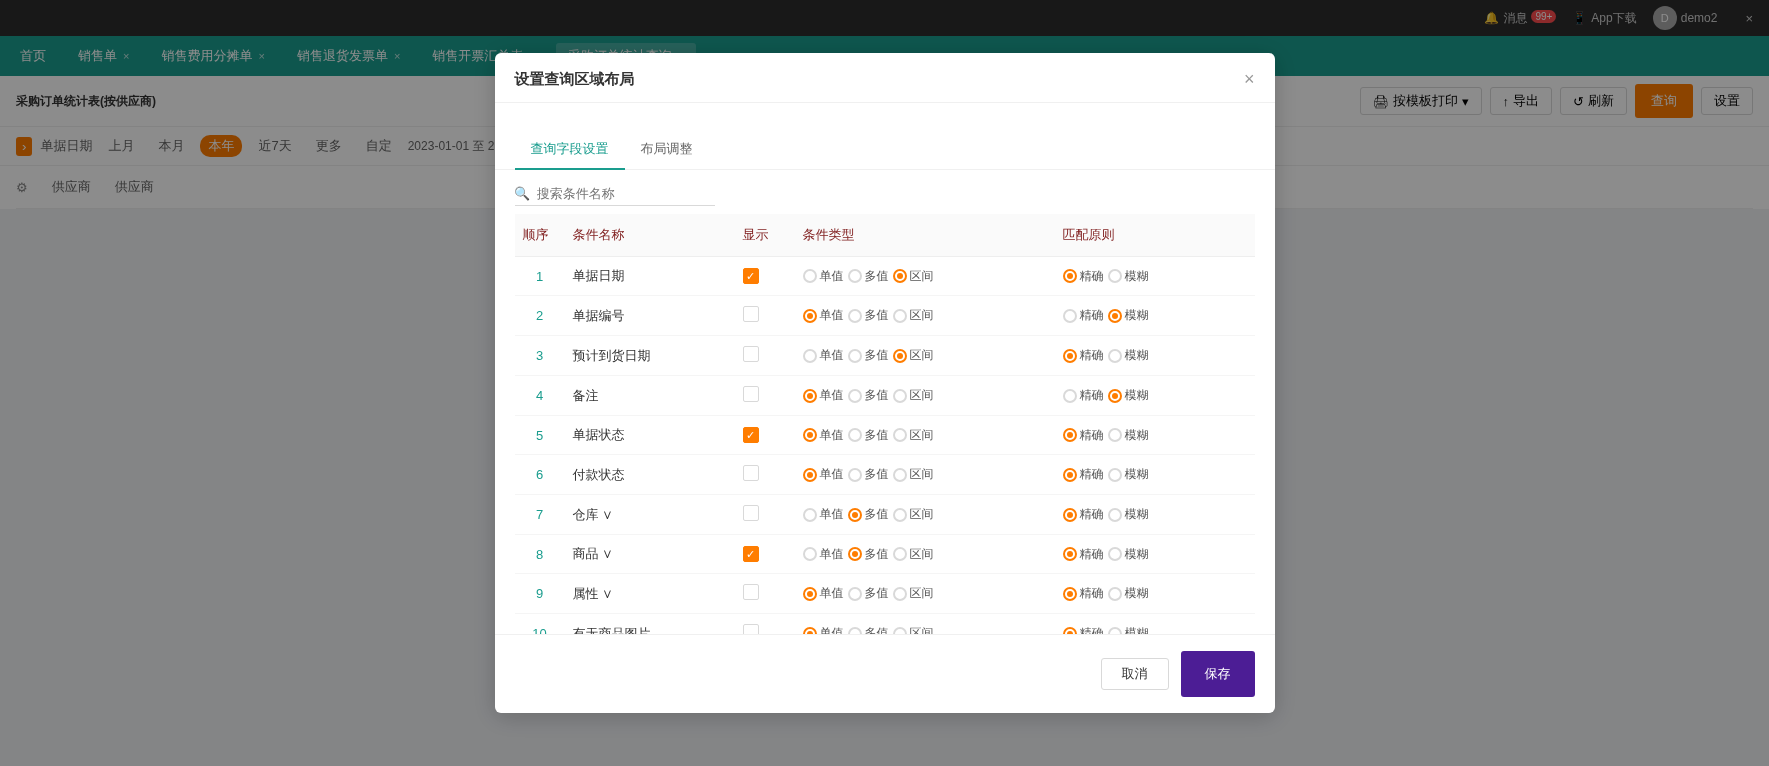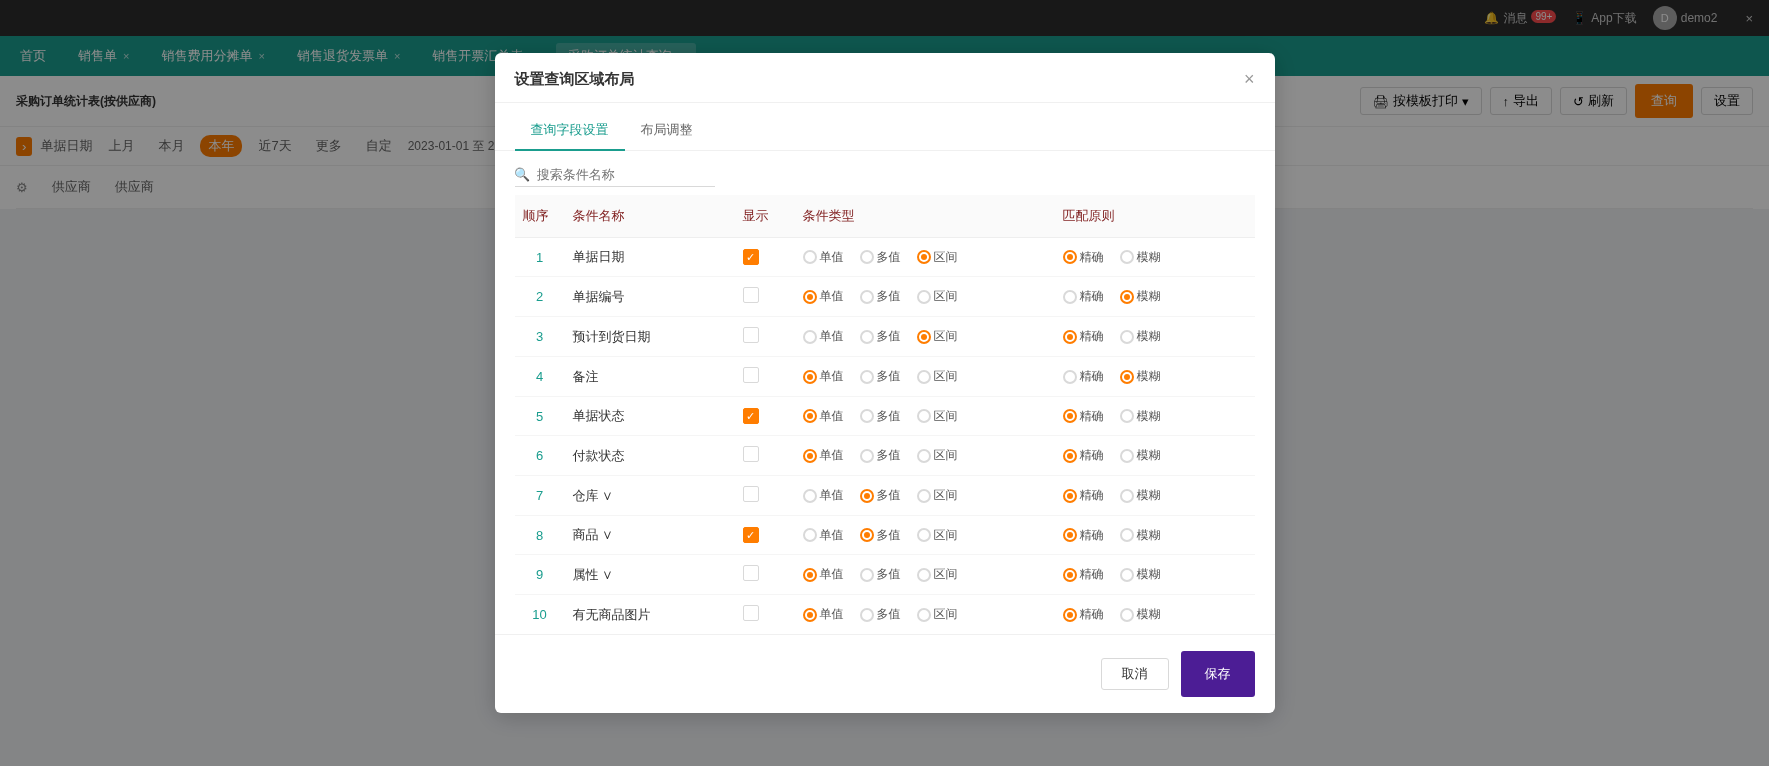--- a/index.html
+++ b/index.html
@@ -171,20 +171,21 @@
       gap: 0;
       border-bottom: 1px solid #f0f0f0;
     }
     .modal-tab {
       padding: 6px 16px 10px;
       cursor: pointer;
       font-size: 13px;
       color: #666;
       border-bottom: 2px solid transparent;
       margin-bottom: -1px;
+      margin-top: 19px;
     }
     .modal-tab.active {
       color: #1a9d8e;
       border-bottom: 2px solid #1a9d8e;
     }
 
     
     .modal-search {
       padding: 12px 20px 8px;
     }
@@ -245,21 +246,21 @@
       background: #fff;
     }
     .checkbox-custom.checked {
       background: #ff7d00;
       border-color: #ff7d00;
       color: #fff;
     }
     .checkbox-custom.checked::after { content: '✓'; font-size: 11px; }
 
     
-    .radio-group { display: flex; align-items: center; gap: 16px; }
+    .radio-group { display: flex; align-items: center; gap: 4px; }
     .radio-item { display: flex; align-items: center; gap: 3px; cursor: pointer; }
     .radio-circle {
       width: 14px; height: 14px;
       border-radius: 50%;
       border: 2px solid #d9d9d9;
       display: inline-flex;
       align-items: center;
       justify-content: center;
       background: #fff;
     }

